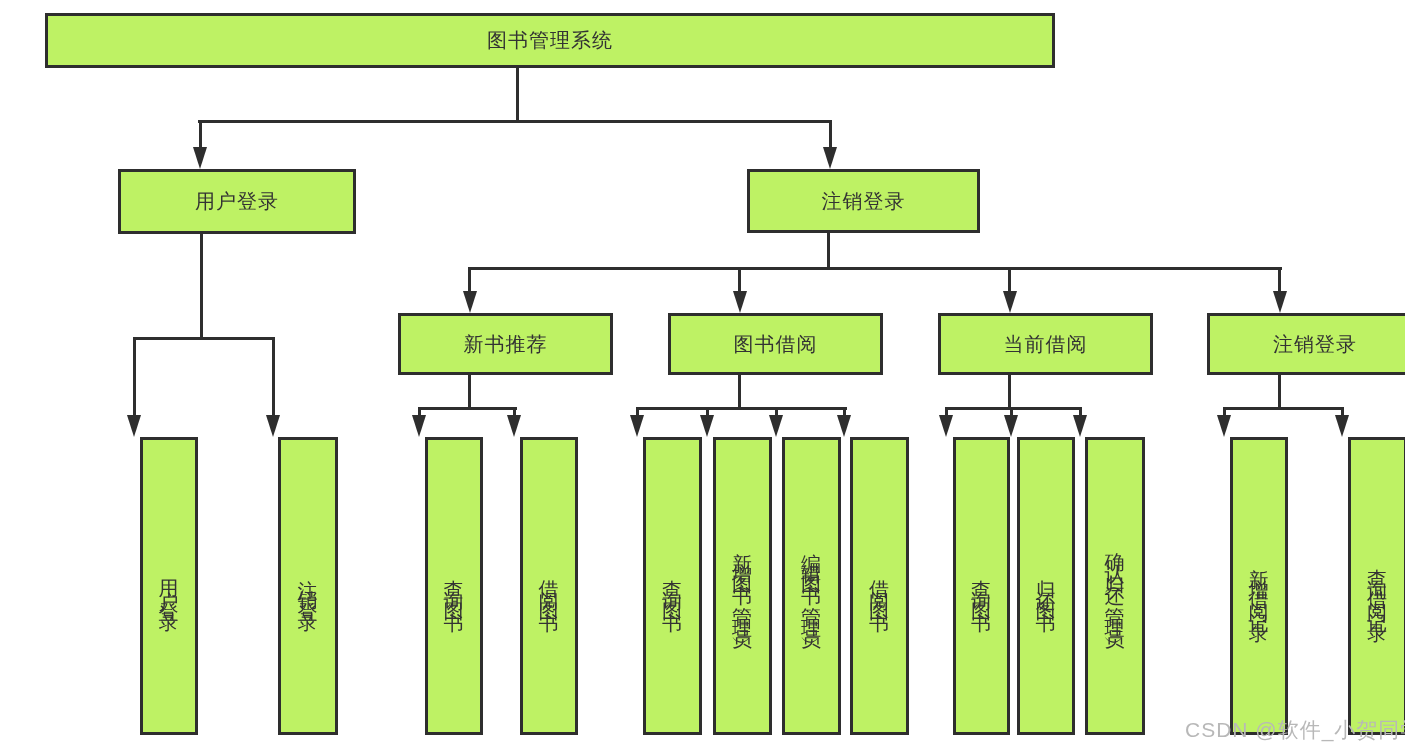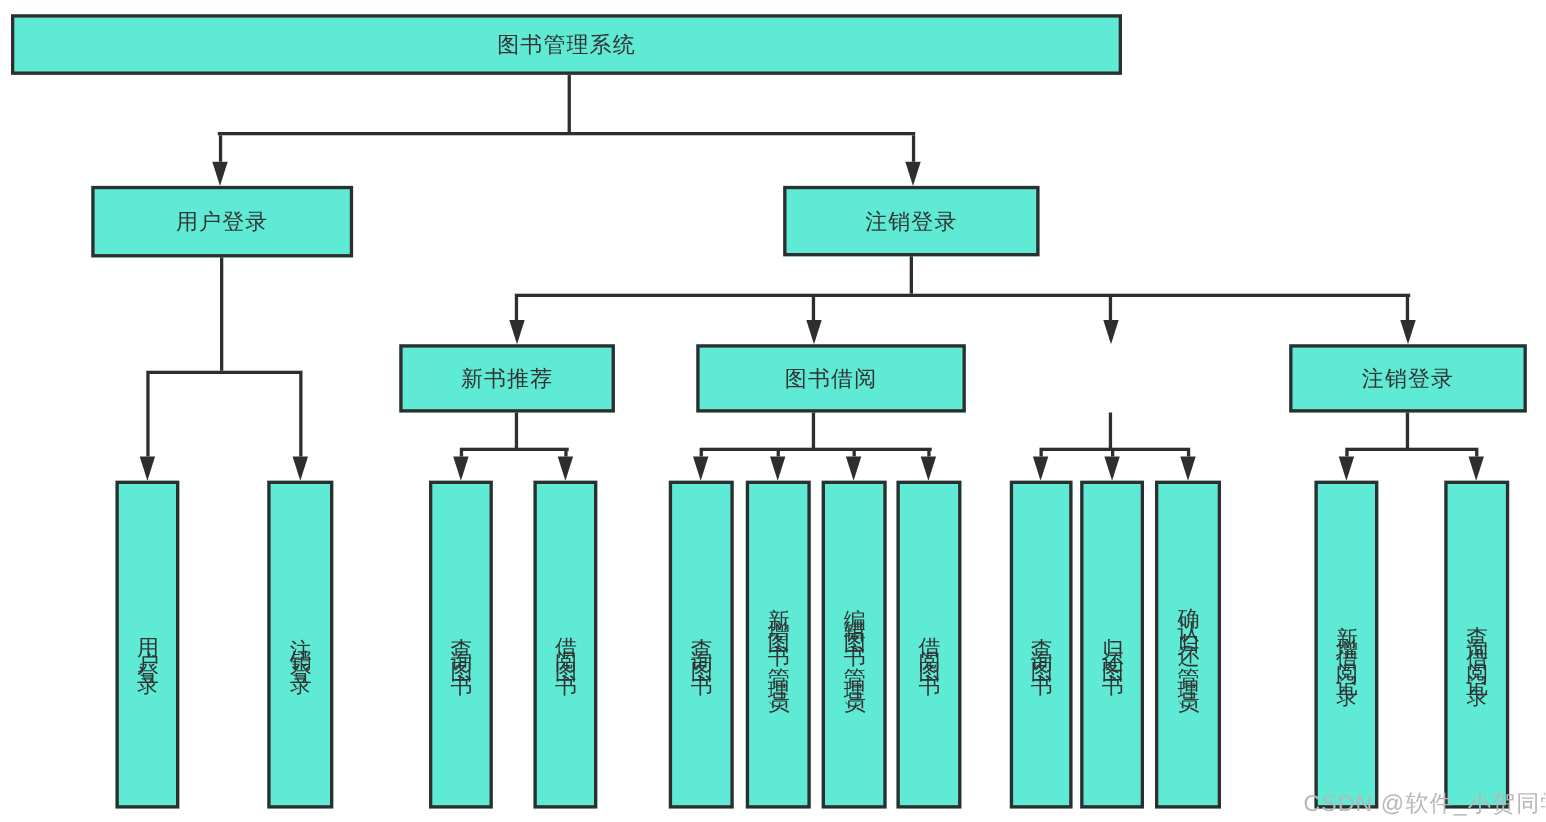--- a/index.html
+++ b/index.html
@@ -8,27 +8,28 @@
   .stage {
     position: relative;
     width: 1405px;
     height: 747px;
     background: var(--bg, #ffffff);
     overflow: hidden;
   }
   .box {
     position: absolute;
     border: 3px solid var(--line, #2e2e2e);
-    background: #5eead4;
+    background: #bef264;
     color: var(--text, #333333);
     display: flex;
     align-items: center;
     justify-content: center;
     font-size: 20px;
     letter-spacing: 1px;
+    margin-left: 35px;
   }
   .vbox {
     writing-mode: vertical-rl;
     letter-spacing: 11px;
     line-height: 1;
     font-size: 20px;
   }
   .hline, .vline { position: absolute; background: var(--line, #2e2e2e); }
   .hline { height: 3px; }
   .vline { width: 3px; }
@@ -78,22 +79,23 @@
   <div class="hline" style="left:468px; top:267px; width:814px;"></div>
   <div class="vline" style="left:468px; top:270px; height:21px;"></div>
   <div class="ahead" style="left:463px; top:291px;"></div>
   <div class="vline" style="left:738px; top:270px; height:21px;"></div>
   <div class="ahead" style="left:733px; top:291px;"></div>
   <div class="vline" style="left:1008px; top:270px; height:21px;"></div>
   <div class="ahead" style="left:1003px; top:291px;"></div>
   <div class="vline" style="left:1278px; top:270px; height:21px;"></div>
   <div class="ahead" style="left:1273px; top:291px;"></div>
 
-  <div class="box" style="left:363px; top:313px; width:196px; height:62px;">新书推荐</div>
-  <div class="box" style="left:633px; top:313px; width:245px; height:62px;">图书借阅</div>
+  <div class="box" style="left:363px; top:313px; width:215px; height:62px;">新书推荐</div>
+  <div class="box" style="left:633px; top:313px; width:215px; height:62px;">图书借阅</div>
+  <div class="box" style="left:903px; top:313px; width:215px; height:62px;">当前借阅</div>
   <div class="box" style="left:1172px; top:313px; width:216px; height:62px;">注销登录</div>
 
   <div class="vline" style="left:468px; top:375px; height:35px;"></div>
   <div class="hline" style="left:418px; top:407px; width:99px;"></div>
   <div class="vline" style="left:418px; top:410px; height:5px;"></div>
   <div class="ahead" style="left:412px; top:415px;"></div>
   <div class="vline" style="left:513px; top:410px; height:5px;"></div>
   <div class="ahead" style="left:507px; top:415px;"></div>
 
   <div class="vline" style="left:738px; top:375px; height:35px;"></div>

